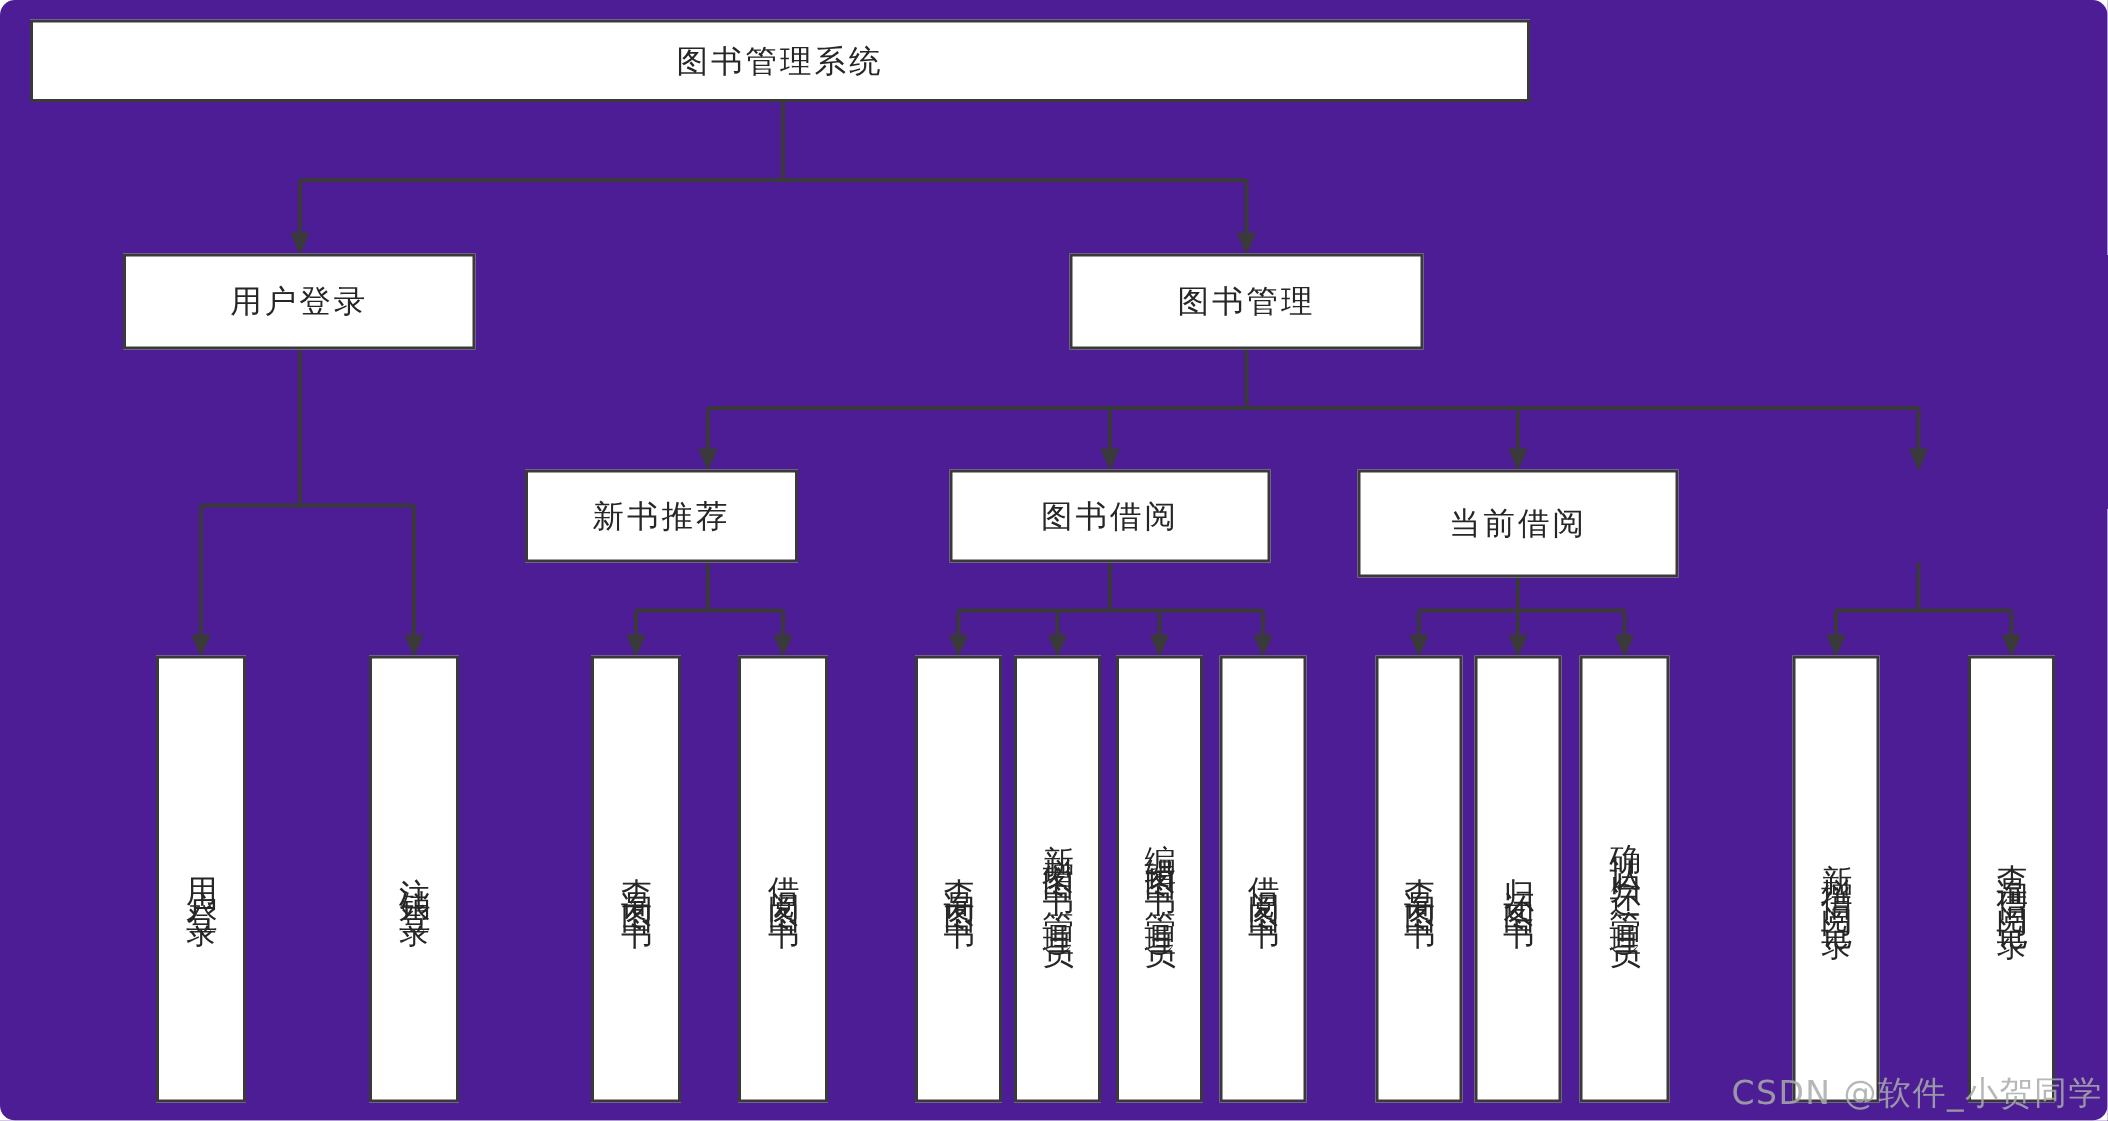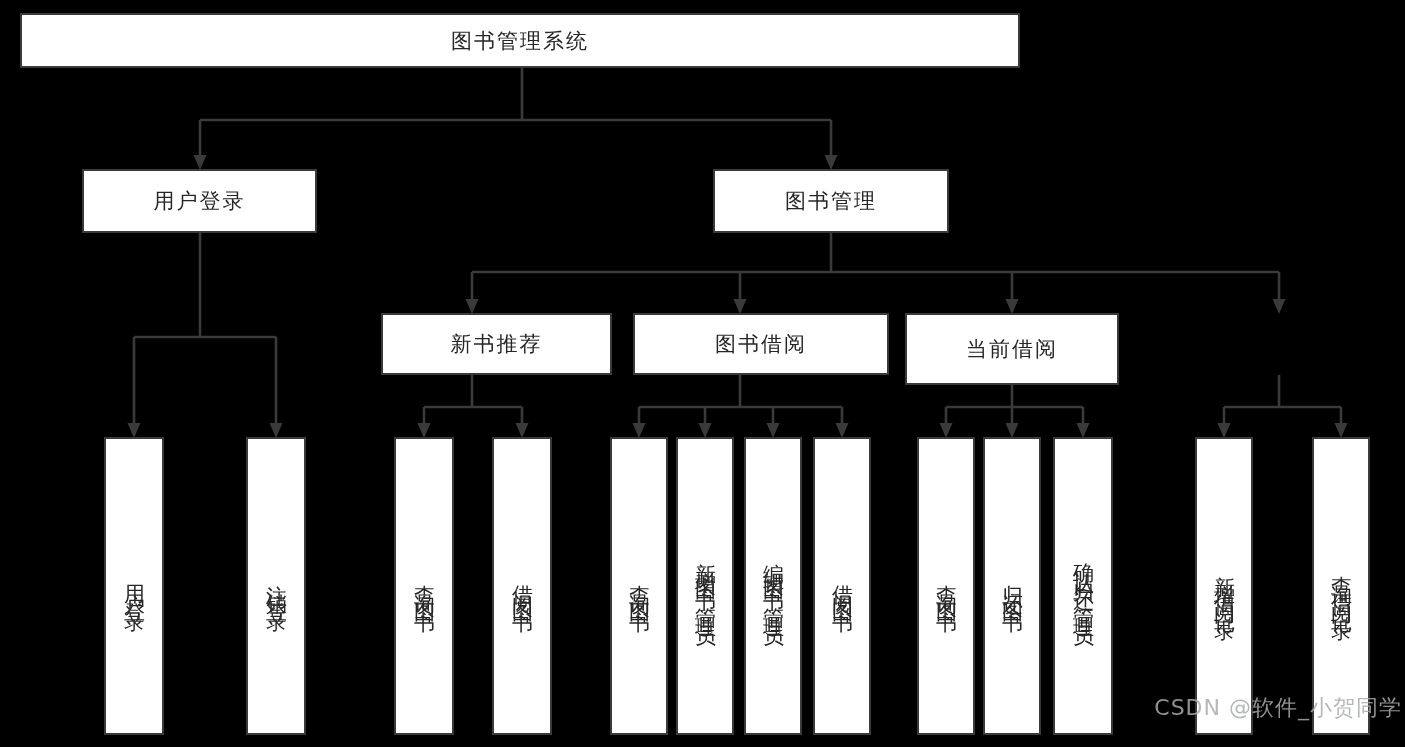--- a/index.html
+++ b/index.html
@@ -1,22 +1,23 @@
 <!DOCTYPE html>
 <html><head>
 <meta charset="utf-8">
 <style>
   html, body { margin: 0; padding: 0; background: #ffffff; }
   .canvas {
     position: relative;
     width: 1405px;
     height: 747px;
-    background: #000000;
+    background: #4c1d95;
     font-family: "DejaVu Sans", "Liberation Sans", sans-serif;
     overflow: hidden;
+    border-radius: 10px;
   }
   svg.connectors {
     position: absolute;
     left: 0; top: 0;
     width: 1405px; height: 747px;
   }
   .ln { stroke: #3a3a3a; stroke-width: 2.6; fill: none; }
   .ar { fill: #3a3a3a; stroke: none; }
   .node {
     position: absolute;
@@ -35,21 +36,21 @@
   }
   .vbox span {
     writing-mode: vertical-rl;
     text-orientation: mixed;
     font-size: 21px;
     letter-spacing: 9px;
     line-height: 1;
   }
   .watermark {
     position: absolute;
-    top: 693px;
+    top: 714px;
     right: 3px;
     font-size: 22px;
     letter-spacing: 1px;
     color: rgba(168, 172, 172, 0.85);
     white-space: nowrap;
     z-index: 5;
   }
 </style>
 </head>
 <body>
@@ -84,24 +85,24 @@
     <span>图书管理系统</span>
   </div>
 
   <div class="node hbox" style="left:82px;top:169px;width:235px;height:64px">
     <span>用户登录</span>
   </div>
   <div class="node hbox" style="left:713px;top:169px;width:236px;height:64px">
     <span>图书管理</span>
   </div>
 
-  <div class="node hbox" style="left:381px;top:313px;width:231px;height:62px">
+  <div class="node hbox" style="left:350px;top:313px;width:182px;height:62px">
     <span>新书推荐</span>
   </div>
-  <div class="node hbox" style="left:633px;top:313px;width:256px;height:62px">
+  <div class="node hbox" style="left:633px;top:313px;width:214px;height:62px">
     <span>图书借阅</span>
   </div>
   <div class="node hbox" style="left:905px;top:313px;width:214px;height:72px">
     <span>当前借阅</span>
   </div>
 
   <div class="node vbox" style="left:104px;top:437px;width:60px;height:298px">
     <span>用户登录</span>
   </div>
   <div class="node vbox" style="left:246px;top:437px;width:60px;height:298px">

